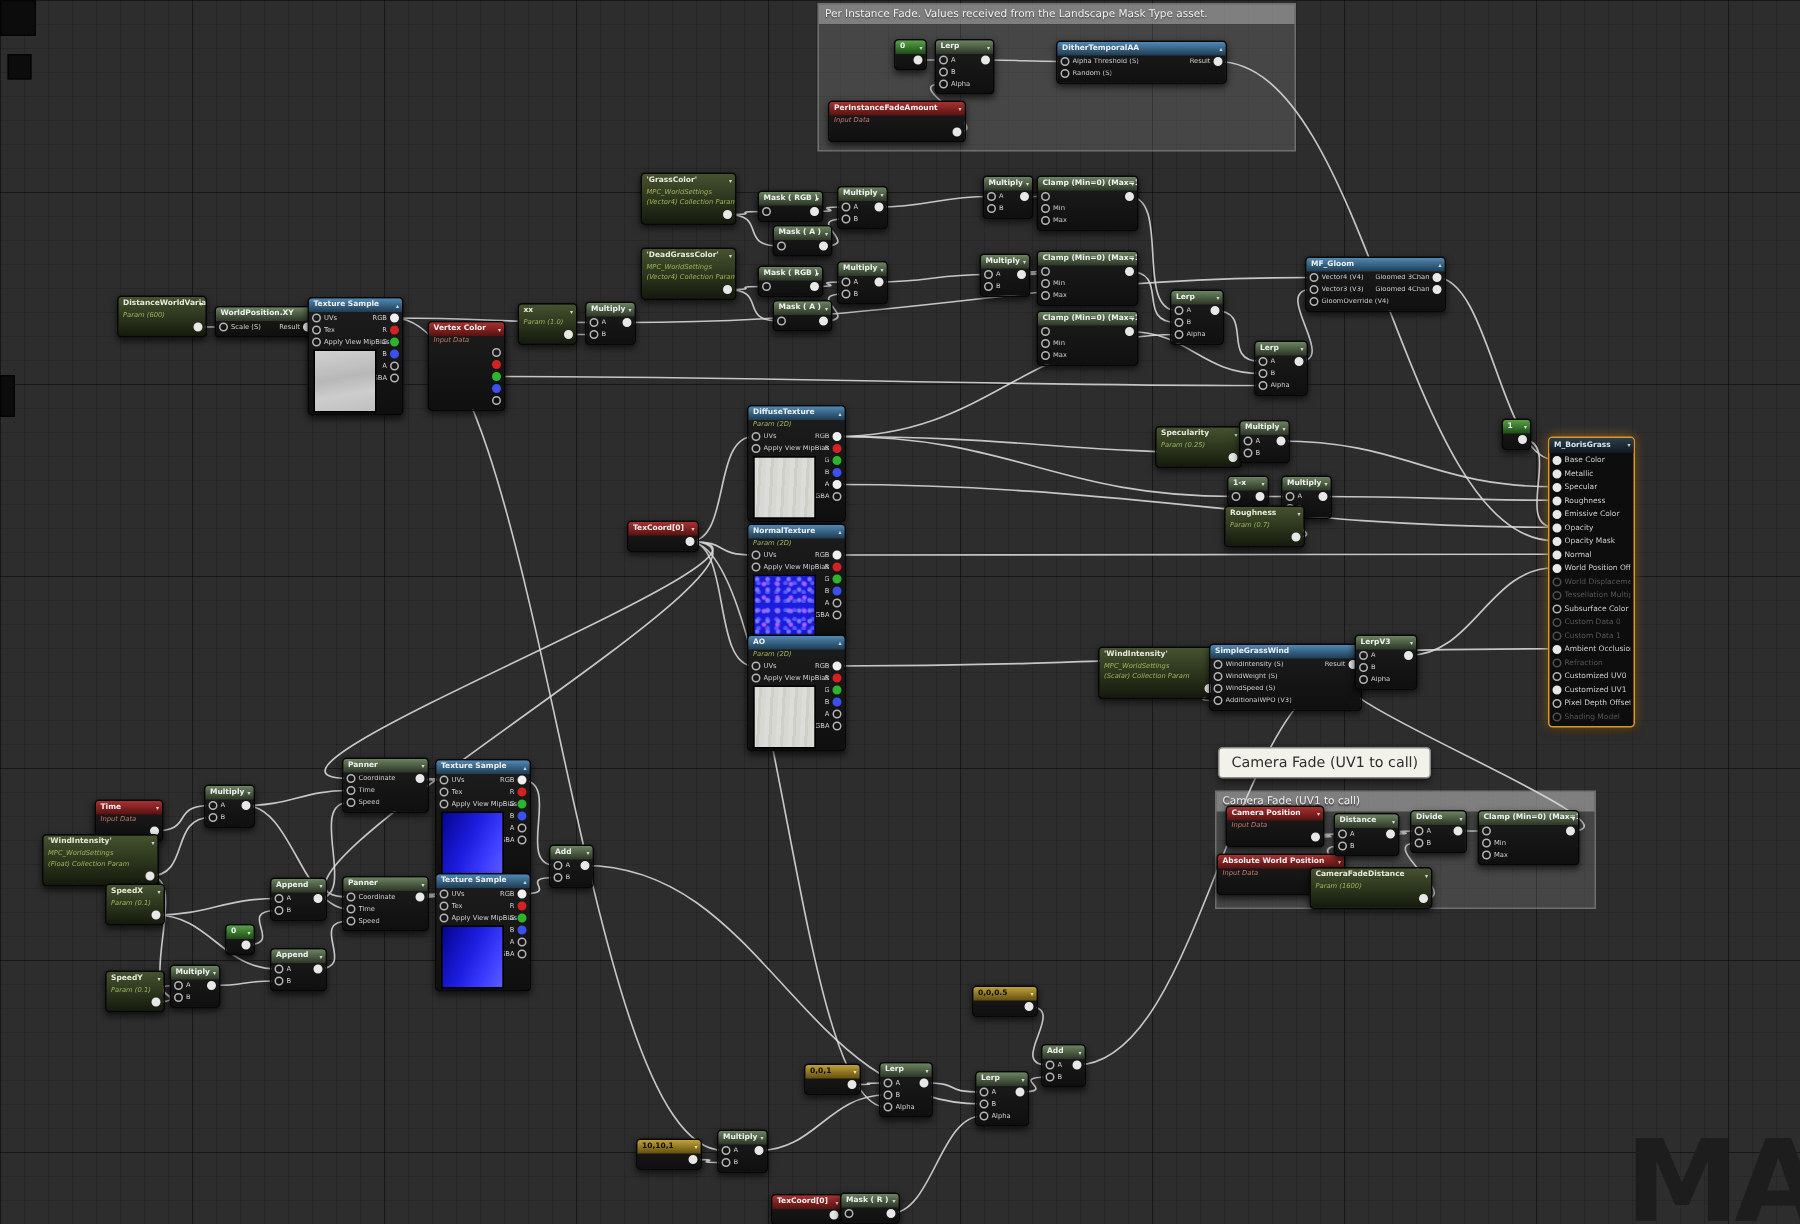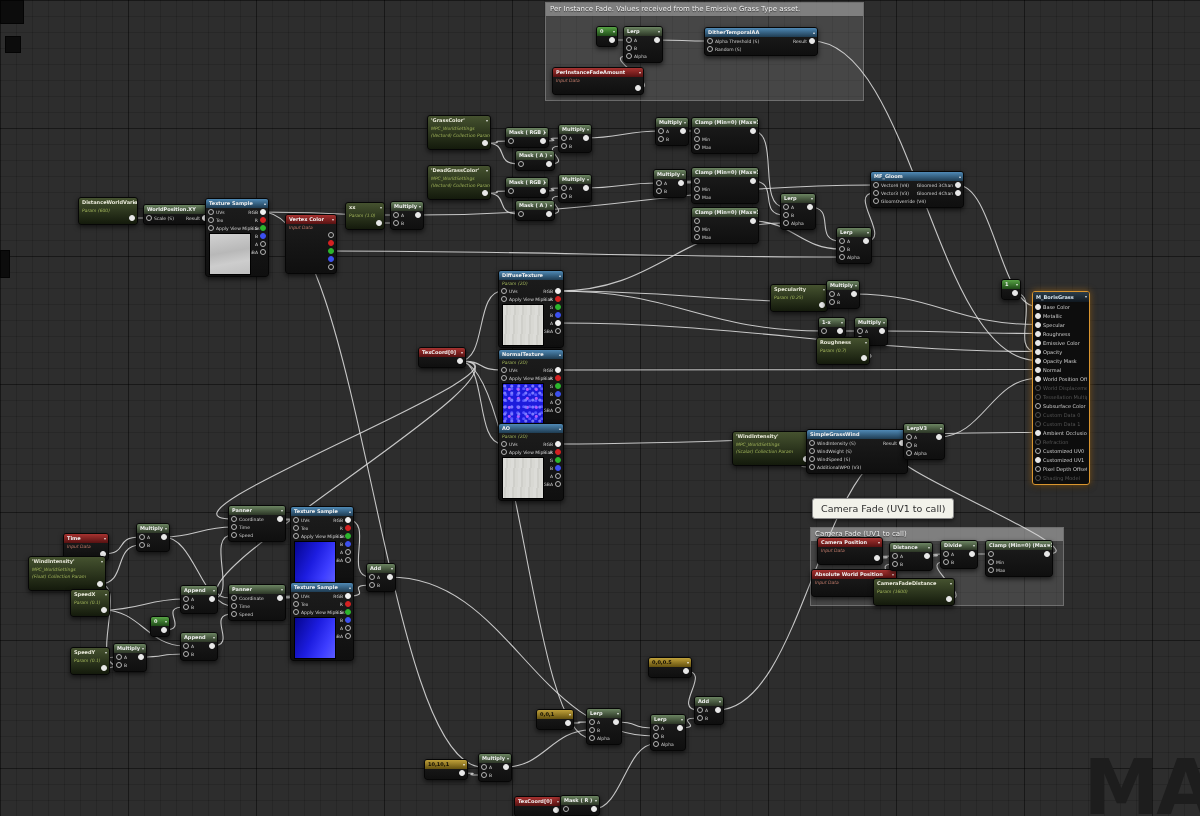--- a/index.html
+++ b/index.html
@@ -154,21 +154,21 @@
       <path d="M 679.5 728 C 707.5 728, 670.5 718, 698.5 718" fill="none" stroke="#dcdcdc" stroke-width="1.1" stroke-opacity="0.88"></path>
       <path d="M 717.5 710 C 803 710, 822 445, 907.5 445" fill="none" stroke="#dcdcdc" stroke-width="1.1" stroke-opacity="0.88"></path>
       <path d="M 1014.5 293 C 1042.5 293, 1008.5 351.5, 1036.5 351.5" fill="none" stroke="#dcdcdc" stroke-width="1.1" stroke-opacity="0.88"></path>
     </svg>
   <div id="tooltip" style="left: 812px; top: 498px;">Camera Fade (UV1 to call)</div>
   <div id="watermark">MA</div>
 <div class="frag" style="left: 0px; top: 0px; width: 22px; height: 22px;"></div>
     <div class="frag" style="left: 5px; top: 36px; width: 14px; height: 15px;"></div>
     <div class="frag" style="left: 0px; top: 250px; width: 8px; height: 26px;"></div>
     <div class="comment" style="left: 545px; top: 2px; width: 317px; height: 97px;">
-      <div class="chd">Per Instance Fade. Values received from the Emissive Grass Type asset.</div>
+      <div class="chd">Per Instance Fade. Values received from the Landscape Mask Type asset.</div>
     </div>
     <div class="comment" style="left: 810px; top: 527px; width: 252px; height: 77px;">
       <div class="chd">Camera Fade (UV1 to call)</div>
     </div>
     <div class="node k-cg" style="left: 596px; top: 26px; width: 20px; height: 19px;">
       <div class="hd"><span>0</span><span class="arr">▾</span></div>
       <div class="body" style="height: 8px;">
         <div class="row out" style="top: 0px;">
           <span class="lbl"></span>
           <span class="pin pc-o"></span>

